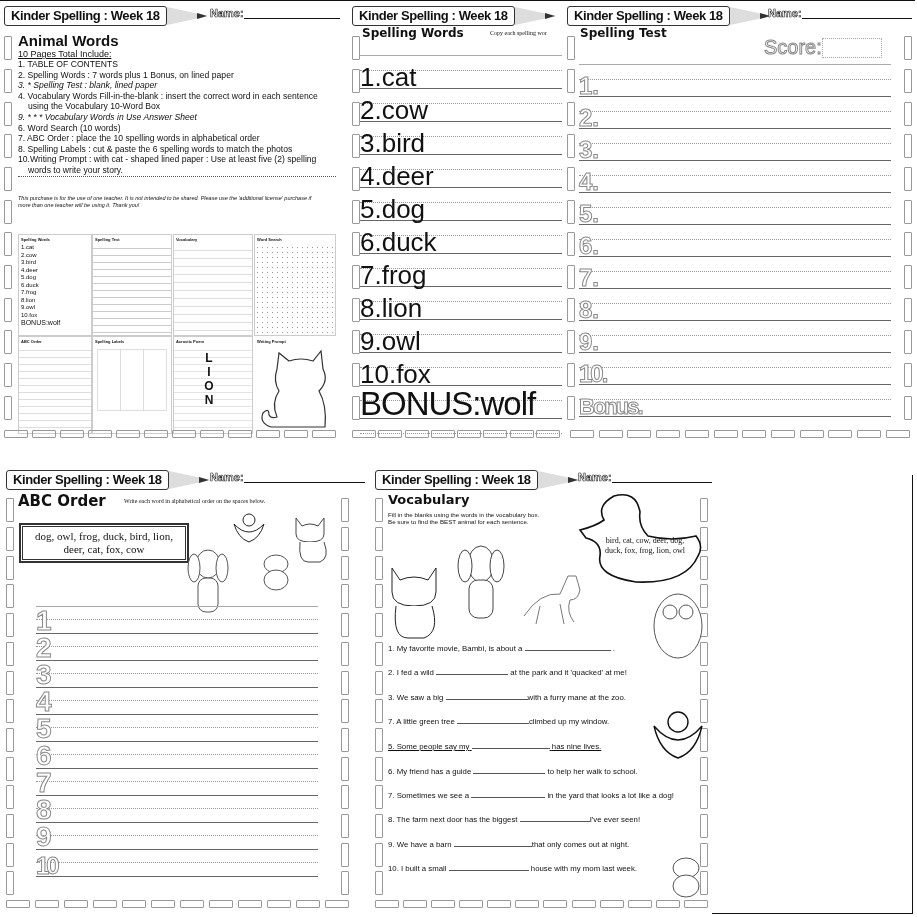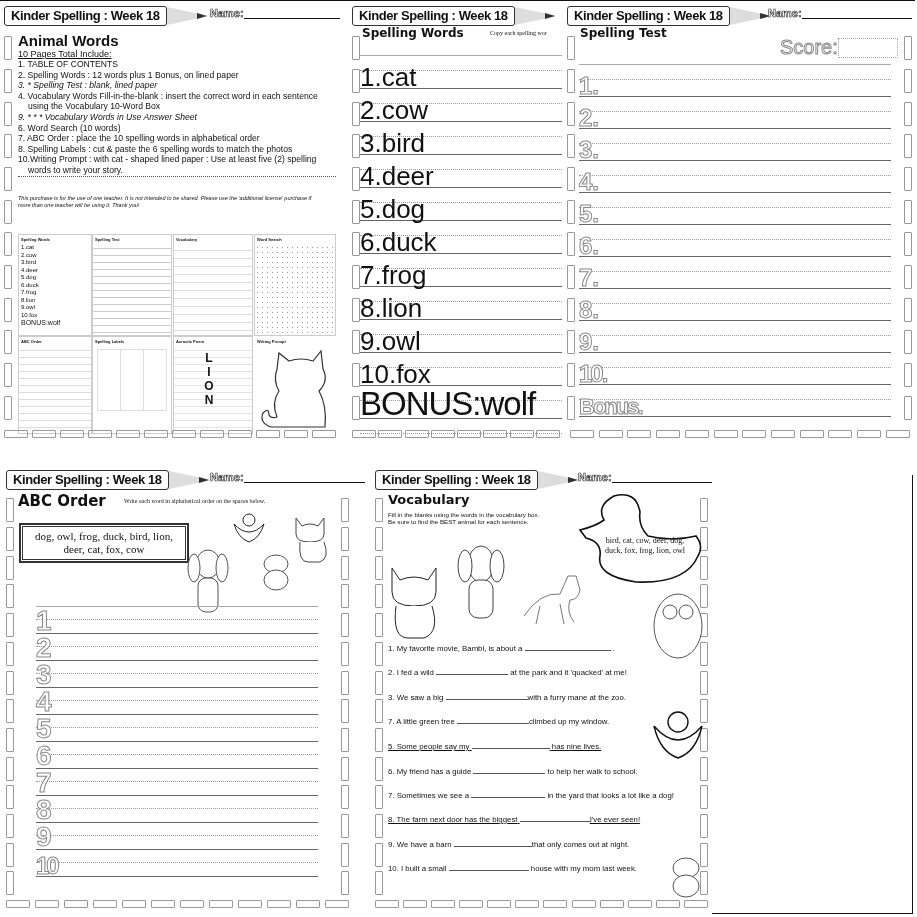--- a/index.html
+++ b/index.html
@@ -50,21 +50,21 @@
     <div class="tip"></div>
   </div>
   <div class="name" style="left:210px;">
     <span>Name:</span>
       <span class="line" style="width:120px;"></span>
   </div>
   <div style="position:absolute;left:18px;top:30px;font-size:15px;font-weight:bold;">Animal Words</div>
   <div style="position:absolute;left:18px;top:47px;font-size:9px;text-decoration:underline;">10 Pages Total Include:</div>
   <div style="position:absolute;left:18px;top:57px;width:318px;font-size:8.6px;line-height:10.6px;">
     <div>1. TABLE OF CONTENTS</div>
-    <div>2. Spelling Words : 12 words plus 1 Bonus, on lined paper</div>
+    <div>2. Spelling Words : 7 words plus 1 Bonus, on lined paper</div>
     <div style="font-style:italic;">3. * Spelling Test : blank, lined paper</div>
     <div style="padding-left:10px;text-indent:-10px;">4. Vocabulary Words Fill-in-the-blank : insert the correct word in each sentence using the Vocabulary 10-Word Box</div>
     <div style="font-style:italic;">9. * * *  Vocabulary Words in Use Answer Sheet</div>
     <div>6. Word Search (10 words)</div>
     <div>7. ABC Order : place the 10 spelling words in alphabetical order</div>
     <div>8. Spelling Labels : cut &amp; paste the 6 spelling words to match the photos</div>
     <div style="padding-left:10px;text-indent:-10px;border-bottom:1px dotted #555;">10.Writing Prompt : with cat - shaped lined paper : Use at least five (2) spelling words to write your story.</div>
   </div>
   <div style="position:absolute;left:18px;top:193px;width:300px;font-size:5.5px;font-style:italic;line-height:7px;">This purchase is for the use of one teacher. It is not intended to be shared. Please use the 'additional license' purchase if more than one teacher will be using it. Thank you!</div>
 
@@ -226,21 +226,21 @@
     </div>
   <div class="pencil" style="left:1px;">
     <div class="body">Kinder Spelling : Week 18</div>
     <div class="tip"></div>
   </div>
   <div class="name" style="left:202px;">
     <span>Name:</span>
       <span class="line" style="width:110px;"></span>
   </div>
   <div class="title" style="left:14px;top:24px;font-size:12px;">Spelling Test</div>
-  <div style="position:absolute;left:214px;top:34px;display:flex;align-items:center;">
+  <div style="position:absolute;left:198px;top:34px;display:flex;align-items:center;">
     <span class="outline" style="font-size:20px;font-weight:normal;">Score:</span>
     <span style="display:inline-block;width:58px;height:18px;border:1px dotted #aaa;"></span>
   </div>
   <div class="ruled" style="left:13px;top:62px;width:312px;border-top:1px solid #aaa;">
     <div class="row" style="height:31px;">
         <span class="word outline" style="font-size:24px;">1.</span>
       </div>
     <div class="row" style="height:31px;">
         <span class="word outline" style="font-size:24px;">2.</span>
       </div>
@@ -476,21 +476,21 @@
     </svg>
 
   <div style="position:absolute;left:18px;top:170px;width:320px;font-size:7.8px;">
     <div style="position:absolute;top:8px;white-space:nowrap;"><span>1.  My favorite movie, Bambi, is about a</span> <span style="display:inline-block;width:86px;border-bottom:1px solid #555;"></span> <span>.</span></div>
     <div style="position:absolute;top:32px;white-space:nowrap;"><span>2.  I fed a wild</span> <span style="display:inline-block;width:72px;border-bottom:1px solid #555;"></span> <span>at the park and it 'quacked' at me!</span></div>
     <div style="position:absolute;top:57px;white-space:nowrap;"><span>3.  We saw a big</span> <span style="display:inline-block;width:82px;border-bottom:1px solid #555;"></span><span>with a furry mane at the zoo.</span></div>
     <div style="position:absolute;top:81px;white-space:nowrap;"><span>7.  A little green tree</span> <span style="display:inline-block;width:72px;border-bottom:1px solid #555;"></span><span>climbed up my window.</span></div>
     <div style="position:absolute;top:106px;white-space:nowrap;text-decoration:underline;"><span>5.  Some people say my</span> <span style="display:inline-block;width:78px;border-bottom:1px solid #555;"></span> <span>has nine lives.</span></div>
     <div style="position:absolute;top:131px;white-space:nowrap;"><span>6.  My friend has a guide</span> <span style="display:inline-block;width:72px;border-bottom:1px solid #555;"></span> <span>to help her walk to school.</span></div>
     <div style="position:absolute;top:155px;white-space:nowrap;"><span>7.  Sometimes we see a</span> <span style="display:inline-block;width:74px;border-bottom:1px solid #555;"></span> <span>in the yard that looks a lot like a dog!</span></div>
-    <div style="position:absolute;top:179px;white-space:nowrap;text-decoration:underline;"><span>8.  The farm next door has the biggest</span> <span style="display:inline-block;width:70px;border-bottom:1px solid #555;"></span><span>I've ever seen!</span></div>
+    <div style="position:absolute;top:179px;white-space:nowrap;"><span>8.  The farm next door has the biggest</span> <span style="display:inline-block;width:70px;border-bottom:1px solid #555;"></span><span>I've ever seen!</span></div>
     <div style="position:absolute;top:204px;white-space:nowrap;"><span>9.  We have a barn</span> <span style="display:inline-block;width:78px;border-bottom:1px solid #555;"></span><span>that only comes out at night.</span></div>
     <div style="position:absolute;top:228px;white-space:nowrap;"><span>10. I built a small</span> <span style="display:inline-block;width:80px;border-bottom:1px solid #555;"></span> <span>house with my mom last week.</span></div>
   </div>
   <div class="ticks-b" style="left:5px;bottom:6px;">
       <span></span>
       <span></span>
       <span></span>
       <span></span>
       <span></span>
       <span></span>

